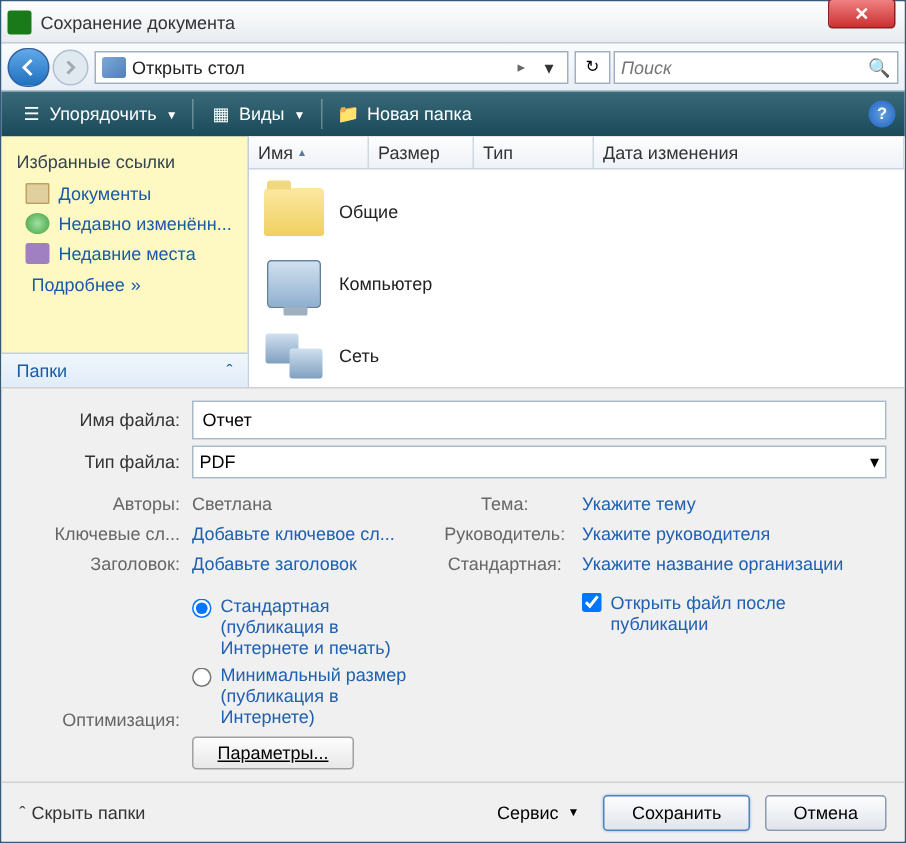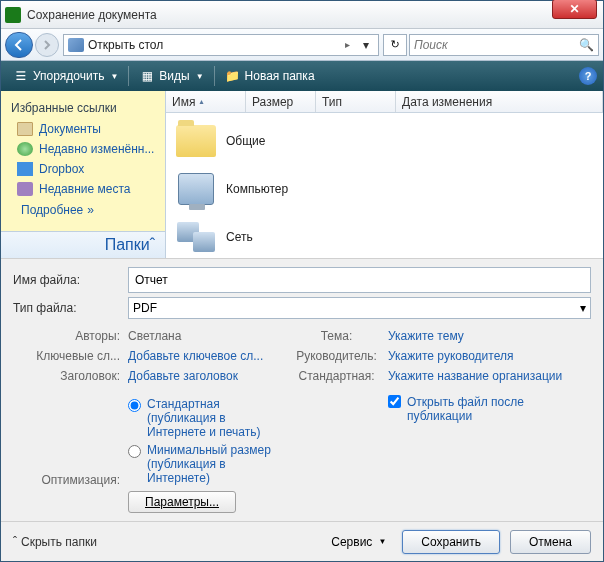--- a/index.html
+++ b/index.html
@@ -32,21 +32,21 @@
 .sidebar { width: 165px; background: #fef9c3; border-right: 1px solid #c0d0e0; display: flex; flex-direction: column; }
 .sb-section { padding: 6px 0; }
 .sb-header { padding: 4px 10px; font-size: 12px; color: #334455; }
 .sb-link { display: flex; align-items: center; gap: 6px; padding: 3px 10px 3px 16px; color: #1a5aaa; font-size: 12px; cursor: pointer; white-space: nowrap; overflow: hidden; text-overflow: ellipsis; }
 .sb-link-icon { width: 16px; height: 14px; flex-shrink: 0; }
 .sb-icon-docs { background: #e0d0a0; border: 1px solid #c0a060; border-radius: 1px; }
 .sb-icon-recent { background: radial-gradient(circle, #a0e0a0, #40a040); border-radius: 50%; }
 .sb-icon-dropbox { background: #4090e0; }
 .sb-icon-places { background: #a080c0; border-radius: 2px; }
 .sb-more { display: flex; align-items: center; gap: 4px; padding: 4px 10px 4px 20px; color: #1a5aaa; font-size: 12px; cursor: pointer; }
-.sb-folders { border-top: 1px solid #c0d0e0; padding: 4px 10px; display: flex; align-items: center; justify-content: flex-end; color: #1a5aaa; font-size: 16px; cursor: pointer; background: linear-gradient(to bottom, #f0f6fc, #e0ecf8); }
+.sb-folders { border-top: 1px solid #c0d0e0; padding: 4px 10px; display: flex; align-items: center; justify-content: space-between; color: #1a5aaa; font-size: 12px; cursor: pointer; background: linear-gradient(to bottom, #f0f6fc, #e0ecf8); }
 .main { flex: 1; display: flex; flex-direction: column; background: #fff; min-width: 0; }
 .columns { height: 22px; background: linear-gradient(to bottom, #fdfdfe, #eef2f7); border-bottom: 1px solid #c8d4e0; display: flex; align-items: center; font-size: 12px; color: #333; }
 .col { padding: 0 6px; border-right: 1px solid #d0d8e0; display: flex; align-items: center; gap: 4px; height: 100%; cursor: pointer; }
 .col-name { width: 80px; }
 .col-size { width: 70px; }
 .col-type { width: 80px; }
 .col-date { flex: 1; }
 .sort-arrow { font-size: 8px; color: #5a7aa0; }
 .filelist { flex: 1; padding: 4px 0; overflow: auto; }
 .file-item { display: flex; align-items: center; gap: 8px; padding: 4px 8px; cursor: pointer; }
@@ -54,21 +54,21 @@
 .folder-icon { width: 40px; height: 32px; background: linear-gradient(to bottom, #fce8a0, #f0d060); border-radius: 3px 3px 2px 2px; position: relative; }
 .folder-icon::before { content: ''; position: absolute; top: -5px; left: 2px; width: 16px; height: 6px; background: #f0d880; border-radius: 2px 2px 0 0; }
 .computer-icon { width: 36px; height: 32px; background: linear-gradient(to bottom, #d0e0f0, #90b0d0); border: 1px solid #6080a0; border-radius: 3px; position: relative; }
 .computer-icon::after { content: ''; position: absolute; bottom: -6px; left: 10px; width: 16px; height: 6px; background: #a0b0c0; border-radius: 1px; }
 .network-icon { width: 38px; height: 30px; position: relative; }
 .network-icon::before { content: ''; position: absolute; left: 0; top: 0; width: 22px; height: 20px; background: linear-gradient(to bottom, #d0e0f0, #80a0c0); border-radius: 2px; }
 .network-icon::after { content: ''; position: absolute; right: 0; bottom: 0; width: 22px; height: 20px; background: linear-gradient(to bottom, #d0e0f0, #80a0c0); border-radius: 2px; }
 .file-label { font-size: 12px; color: #222; }
 .bottom { background: #f0f0f0; border-top: 1px solid #d0d0d0; padding: 8px 12px; }
 .form-row { display: flex; align-items: center; margin-bottom: 4px; }
-.form-label { width: 115px; padding-right: 8px; font-size: 12px; color: #333; }
+.form-label { width: 115px; text-align: right; padding-right: 8px; font-size: 12px; color: #333; }
 .form-input { flex: 1; height: 26px; border: 1px solid #a8b8c8; background: #fff; padding: 0 6px; font-size: 12px; }
 .form-select { flex: 1; height: 22px; border: 1px solid #a8b8c8; background: #fff; padding: 0 4px; font-size: 12px; display: flex; align-items: center; justify-content: space-between; cursor: pointer; }
 .meta-section { display: flex; padding: 6px 0; }
 .meta-col { display: flex; flex-direction: column; gap: 6px; }
 .meta-col.left { width: 280px; }
 .meta-col.right { flex: 1; }
 .meta-row { display: flex; align-items: flex-start; }
 .meta-label { width: 115px; text-align: right; padding-right: 8px; font-size: 12px; color: #666; }
 .meta-label-r { width: 95px; text-align: center; padding-right: 8px; font-size: 12px; color: #666; }
 .meta-value { font-size: 12px; color: #2060b0; cursor: pointer; flex: 1; }
@@ -154,24 +154,20 @@
         <div class="sb-header">Избранные ссылки</div>
         <div class="sb-link">
           <span class="sb-link-icon sb-icon-docs"></span>
           <span>Документы</span>
         </div>
         <div class="sb-link">
           <span class="sb-link-icon sb-icon-recent"></span>
           <span>Недавно изменённ...</span>
         </div>
         <div class="sb-link">
-          <span class="sb-link-icon sb-icon-dropbox"></span>
-          <span>Dropbox</span>
-        </div>
-        <div class="sb-link">
           <span class="sb-link-icon sb-icon-places"></span>
           <span>Недавние места</span>
         </div>
         <div class="sb-more">
           <span>Подробнее</span>
           <span>»</span>
         </div>
       </div>
       <div style="flex:1"></div>
       <div class="sb-folders">

